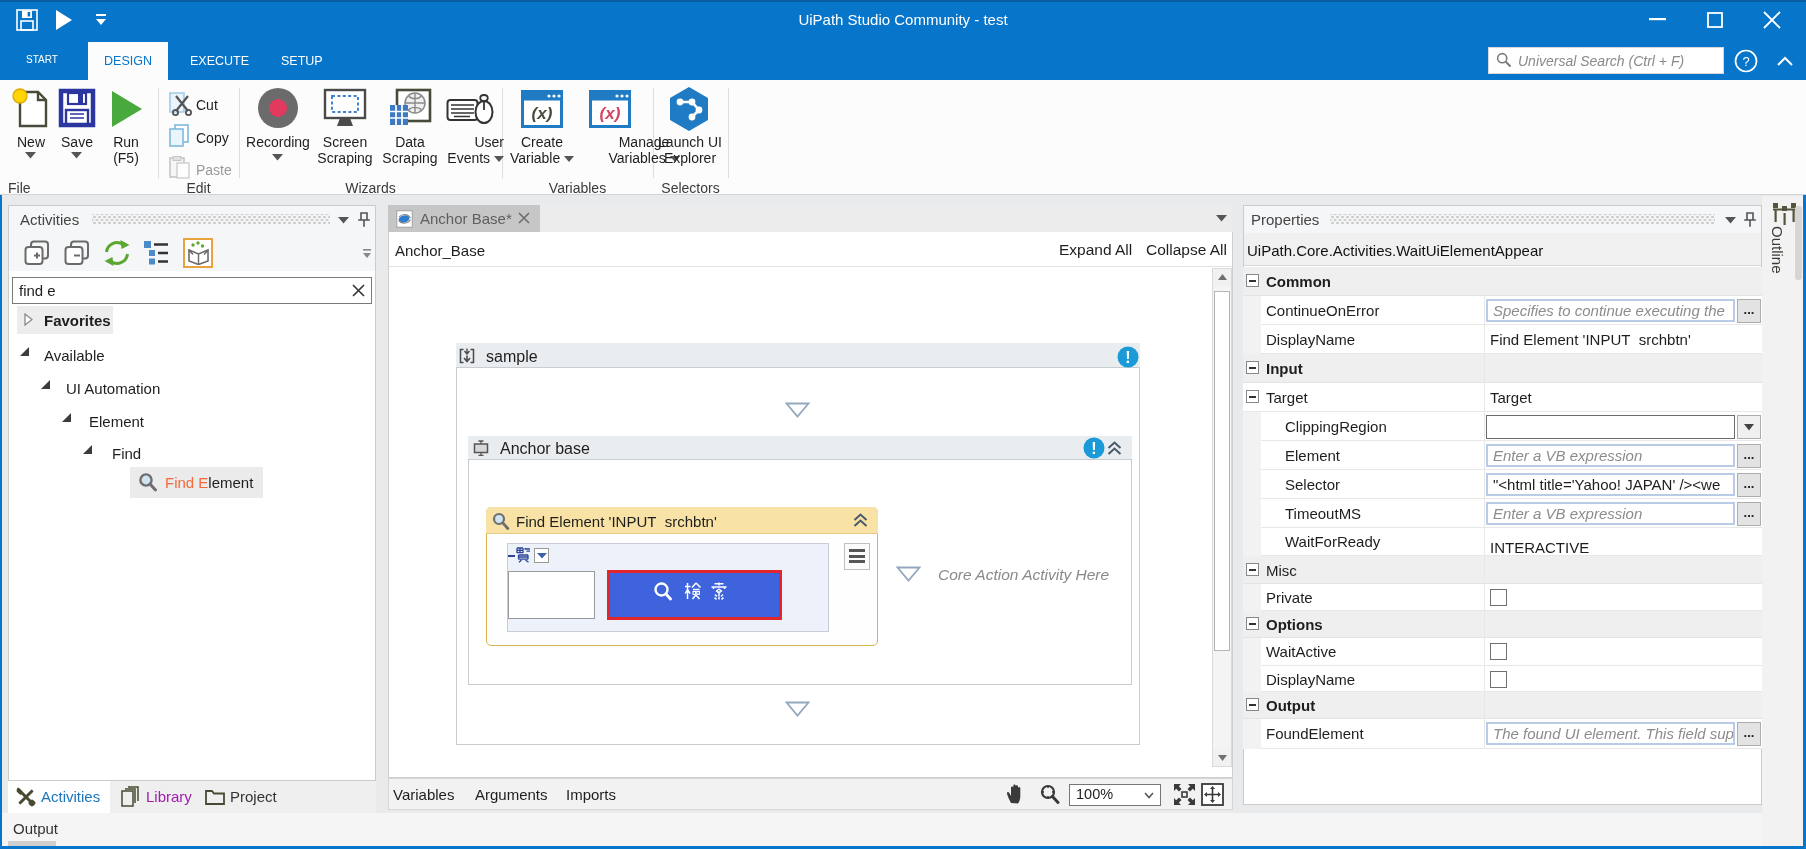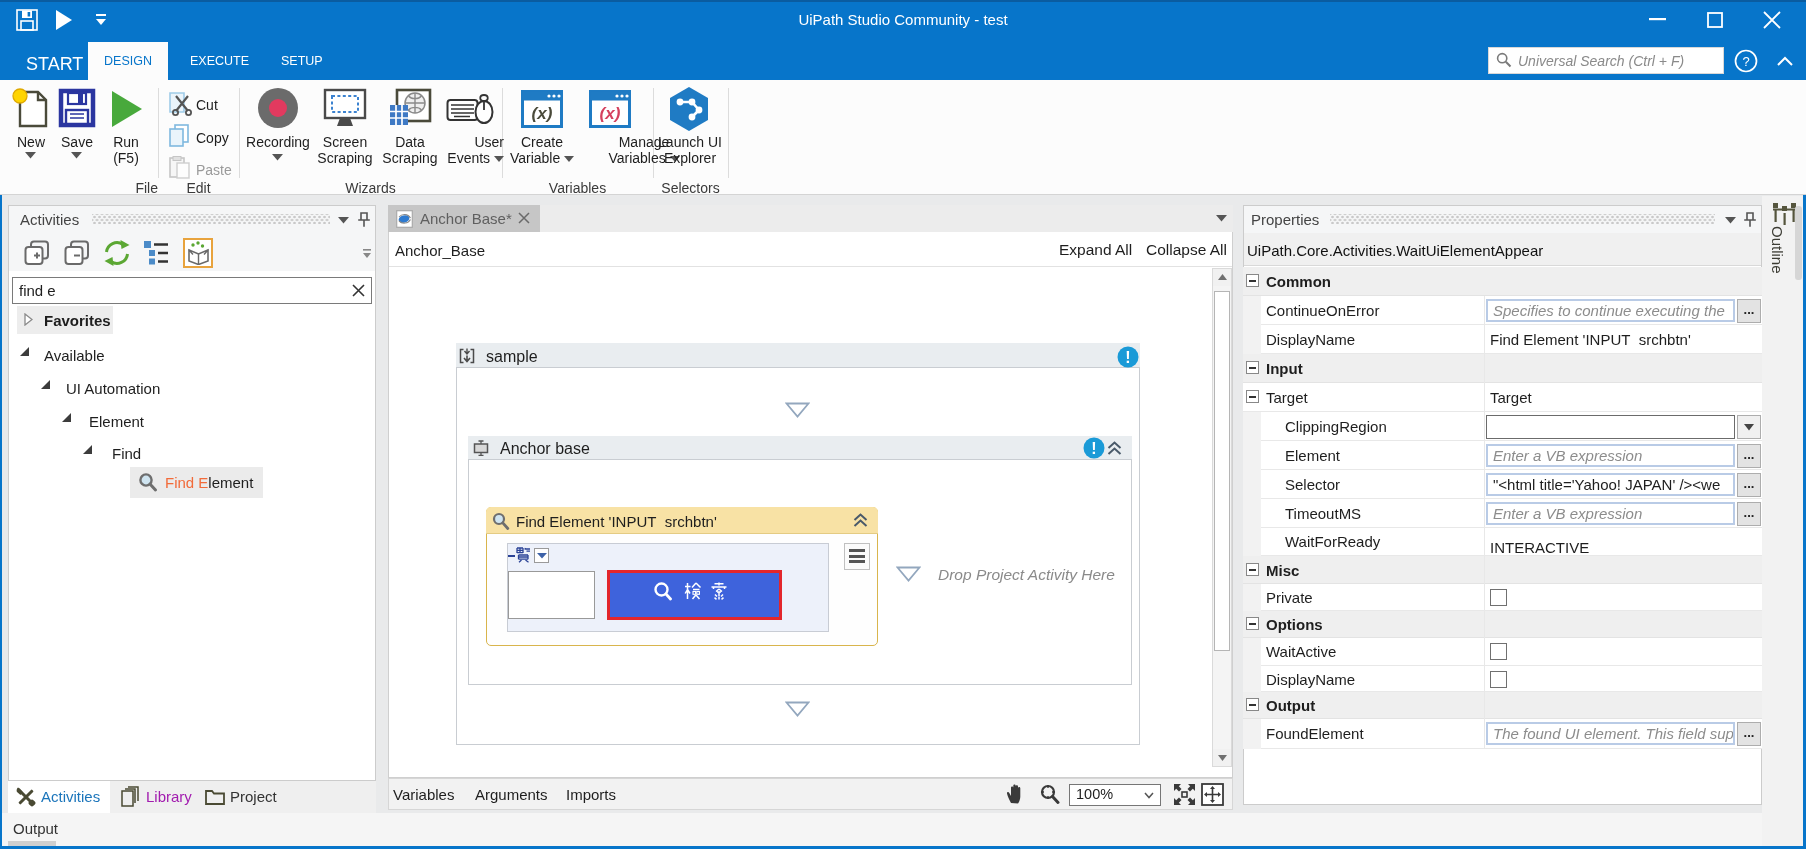--- a/index.html
+++ b/index.html
@@ -32,21 +32,21 @@
     <rect width="17" height="2.2" fill="#fff"></rect>
   </svg>
 <svg class="abs" style="left:1707px;top:12px" width="16" height="16" viewBox="0 0 16 16" fill="none" stroke="#fff" stroke-width="1.8">
     <rect x="1" y="1" width="14" height="14"></rect>
   </svg>
 <svg class="abs" style="left:1763px;top:11px" width="18" height="18" viewBox="0 0 18 18" stroke="#fff" stroke-width="1.8">
     <path d="M1 1 L17 17 M17 1 L1 17"></path>
   </svg>
 
 <div class="abs" style="left:0;top:40px;width:1806px;height:40px;background:#0775CA"></div>
-<div class="abs" style="left:26px;top:54px;color:#fff;font-size:18px">START</div>
+<div class="abs" style="left:26px;top:54px;color:#fff;font-size:10px">START</div>
 <div class="abs" style="left:88px;top:42px;width:80px;height:38px;background:#FCFCFC"></div>
 <div class="abs" style="left:88px;top:54px;width:80px;text-align:center;color:#0775CA;font-size:12.5px">DESIGN</div>
 <div class="abs" style="left:190px;top:54px;color:#fff;font-size:12.5px">EXECUTE</div>
 <div class="abs" style="left:281px;top:54px;color:#fff;font-size:12.5px">SETUP</div>
 <div class="abs" style="left:1488px;top:47px;width:236px;height:27px;background:#fff;border:1px solid #D8D8D8"></div>
 <svg class="abs" style="left:1496px;top:52px" width="16" height="16" viewBox="0 0 16 16" fill="none" stroke="#7a7a7a" stroke-width="1.6">
     <circle cx="6.2" cy="6.2" r="4.6"></circle>
     <path d="M9.8 9.8 L14.5 14.5" stroke-width="2"></path>
   </svg>
 <div class="abs" style="left:1518px;top:53px;color:#8a8a8a;font-size:14px;font-style:italic">Universal Search (Ctrl + F)</div>
@@ -60,21 +60,21 @@
 
 <div class="abs" style="left:0;top:80px;width:1806px;height:115px;background:#FCFCFC;border-bottom:1px solid #D4D4D4"></div>
 <div id="ribbon-sep"></div>
 
 <div class="abs" style="left:158px;top:88px;width:1px;height:90px;background:#DCDCDC"></div>
 <div class="abs" style="left:239px;top:88px;width:1px;height:90px;background:#DCDCDC"></div>
 <div class="abs" style="left:502px;top:88px;width:1px;height:90px;background:#DCDCDC"></div>
 <div class="abs" style="left:653px;top:88px;width:1px;height:90px;background:#DCDCDC"></div>
 <div class="abs" style="left:728px;top:88px;width:1px;height:90px;background:#DCDCDC"></div>
 
-<div class="abs" style="left:8px;top:180px;width:150px;text-align:right;font-size:14px;color:#3a3a3a">File</div>
+<div class="abs" style="left:8px;top:180px;width:150px;text-align:left;font-size:14px;color:#3a3a3a">File</div>
 <div class="abs" style="left:158px;top:180px;width:81px;text-align:center;font-size:14px;color:#3a3a3a">Edit</div>
 <div class="abs" style="left:239px;top:180px;width:263px;text-align:center;font-size:14px;color:#3a3a3a">Wizards</div>
 <div class="abs" style="left:502px;top:180px;width:151px;text-align:center;font-size:14px;color:#3a3a3a">Variables</div>
 <div class="abs" style="left:653px;top:180px;width:75px;text-align:center;font-size:14px;color:#3a3a3a">Selectors</div>
 
 <svg class="abs" style="left:12px;top:88px" width="38" height="40" viewBox="0 0 38 40">
  <path d="M8 4 L26 4 L34 12 L34 38 L8 38 Z" fill="#fff" stroke="#4a4a3a" stroke-width="2.4"></path>
  <path d="M26 4 L26 12 L34 12" fill="none" stroke="#4a4a3a" stroke-width="2.4"></path>
  <circle cx="8" cy="8" r="7" fill="#FFD400" stroke="#DFA900" stroke-width="1.3"></circle>
 </svg>
@@ -399,21 +399,21 @@
    <path d="M5 12.5 L7 14.5 M13 12.5 L11 14.5 M4.5 15.7 L6.5 17.3 M13.5 15.7 L11.5 17.3 M9 14.5 V17.5"></path>
   </svg>
 </div>
 <div class="abs" style="left:844px;top:543px;width:26px;height:27px;background:#FBFBFB;border:1px solid #C0C0C0"></div>
 <div class="abs" style="left:849px;top:549px;width:16px;height:3.2px;background:#555"></div>
 <div class="abs" style="left:849px;top:554.5px;width:16px;height:3.2px;background:#555"></div>
 <div class="abs" style="left:849px;top:560px;width:16px;height:3.2px;background:#555"></div>
 <svg class="abs" style="left:896px;top:566px" width="25" height="16" viewBox="0 0 25 16">
     <path d="M1.5 1.5 H23.5 L12.5 14.5 Z" fill="#fff" stroke="#93A7BE" stroke-width="1.8"></path>
   </svg>
-<div class="abs" style="left:938px;top:566px;font-size:15.5px;font-style:italic;color:#8A8A8A">Drop Project Activity Here</div>
+<div class="abs" style="left:938px;top:566px;font-size:15.5px;font-style:italic;color:#8A8A8A">Core Action Activity Here</div>
 <svg class="abs" style="left:785px;top:701px" width="25" height="16" viewBox="0 0 25 16">
     <path d="M1.5 1.5 H23.5 L12.5 14.5 Z" fill="#fff" stroke="#93A7BE" stroke-width="1.8"></path>
   </svg>
 
 <div class="abs" style="left:388px;top:778px;width:845px;height:32px;background:#F2F2F2;border:1px solid #D6D6D6"></div>
 <div class="abs" style="left:393px;top:786px;font-size:15px">Variables</div>
 <div class="abs" style="left:475px;top:786px;font-size:15px">Arguments</div>
 <div class="abs" style="left:566px;top:786px;font-size:15px">Imports</div>
 <svg class="abs" style="left:1005px;top:783px" width="22" height="22" viewBox="0 0 22 22" fill="#3a3a3a">
  <path d="M6 20 C4 16 2.5 13 2 10.5 C1.8 9 3.5 8.5 4.3 10 L6 13 V4.5 C6 3 8.2 3 8.3 4.5 V2.8 C8.3 1.2 10.6 1.2 10.7 2.8 V3.4 C10.8 1.9 13 2 13 3.5 V5 C13.2 3.6 15.3 3.8 15.3 5.3 V13.5 C15.3 17 13.5 20 13 20.5 Z"></path>
@@ -506,21 +506,21 @@
 <div class="gut" style="top:499px;height:29px"></div>
 <div class="plbl" style="left:1285px;top:505px">TimeoutMS</div>
   <div class="pin" style="top:502px"><span class="ph">Enter a VB expression</span></div>
 <div class="pbtn" style="top:502px">...</div>
 <div class="prow" style="top:528px;height:28px"></div>
 <div class="gut" style="top:528px;height:28px"></div>
 <div class="plbl" style="left:1285px;top:533px">WaitForReady</div>
   <div class="pval" style="top:539px">INTERACTIVE</div>
 <div class="pcat" style="top:556px;height:28px"></div>
 <div class="mbox" style="left:1246px;top:563px"></div>
-<div class="plbl" style="left:1266px;top:562px;font-weight:bold">Misc</div>
+<div class="plbl" style="left:1266px;top:562px;font-weight:normal">Misc</div>
 <div class="prow" style="top:584px;height:27px"></div>
 <div class="gut" style="top:584px;height:27px"></div>
 <div class="plbl" style="left:1266px;top:589px">Private</div>
   <div class="cb" style="top:589px"></div>
 <div class="pcat" style="top:611px;height:27px"></div>
 <div class="mbox" style="left:1246px;top:617px"></div>
 <div class="plbl" style="left:1266px;top:616px;font-weight:bold">Options</div>
 <div class="prow" style="top:638px;height:28px"></div>
 <div class="gut" style="top:638px;height:28px"></div>
 <div class="plbl" style="left:1266px;top:643px">WaitActive</div>

